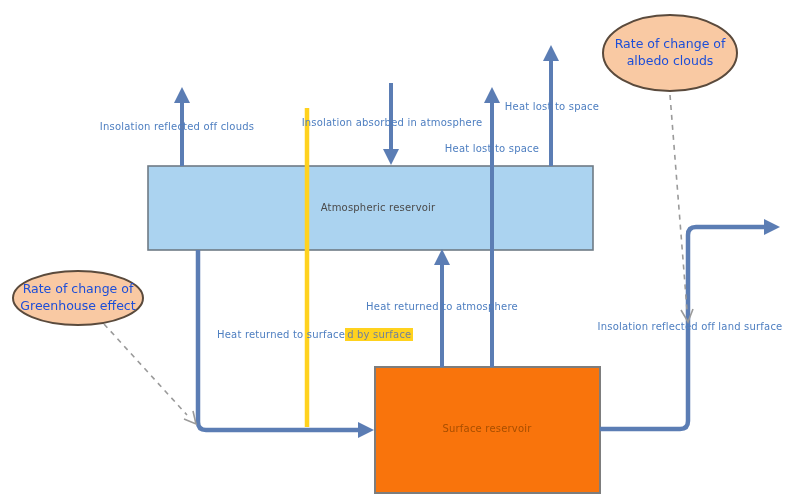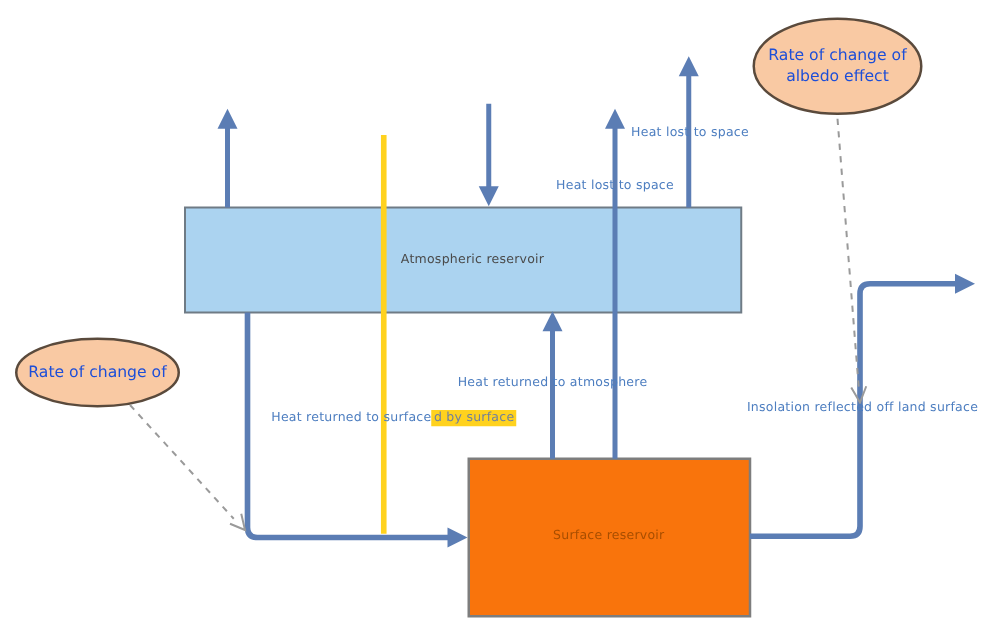--- a/index.html
+++ b/index.html
@@ -89,40 +89,43 @@
       <line x1="670" y1="95" x2="687" y2="310" stroke-dasharray="5,5"></line>
       <path d="M681,310 L688,322 L693,309" stroke-dasharray="none"></path>
     </g>
 
     <g stroke="#9a9a9a" fill="none" stroke-width="1.6">
       <line x1="104" y1="324" x2="187" y2="415" stroke-dasharray="5,5"></line>
       <path d="M184,419 L196,424 L193,411" stroke-dasharray="none"></path>
     </g>
   </svg>
 
+  <div class="lbl" style="left:177px;top:121px;">Insolation reflected off clouds</div>
 
+  <div class="lbl" style="left:392px;top:117px;">Insolation absorbed in atmosphere</div>
 
   <div class="lbl" style="left:552px;top:101px;">Heat lost to space</div>
 
   <div class="lbl" style="left:492px;top:143px;">Heat lost to space</div>
 
   <div class="lbl" style="left:442px;top:301px;">Heat returned to atmosphere</div>
 
   <div class="lbl lbl-left" style="left:217px;top:329px;">
     <span>Heat returned to surface</span><span class="sel-highlight">d by surface</span>
   </div>
 
   <div class="lbl" style="left:690px;top:321px;">Insolation reflected off land surface</div>
 
   <div class="lbl box-lbl" style="left:378px;top:202px;">Atmospheric reservoir</div>
 
   <div class="lbl surface-lbl" style="left:487px;top:423px;">Surface reservoir</div>
 
   <div class="ellipse-lbl" style="left:670px;top:53px;">
     <div>Rate of change of</div>
-    <div>albedo effect</div>
+    <div>albedo clouds</div>
   </div>
 
   <div class="ellipse-lbl" style="left:78px;top:298px;">
     <div>Rate of change of</div>
+    <div>Greenhouse effect</div>
   </div>
 
 </div>
 
 </body></html>

